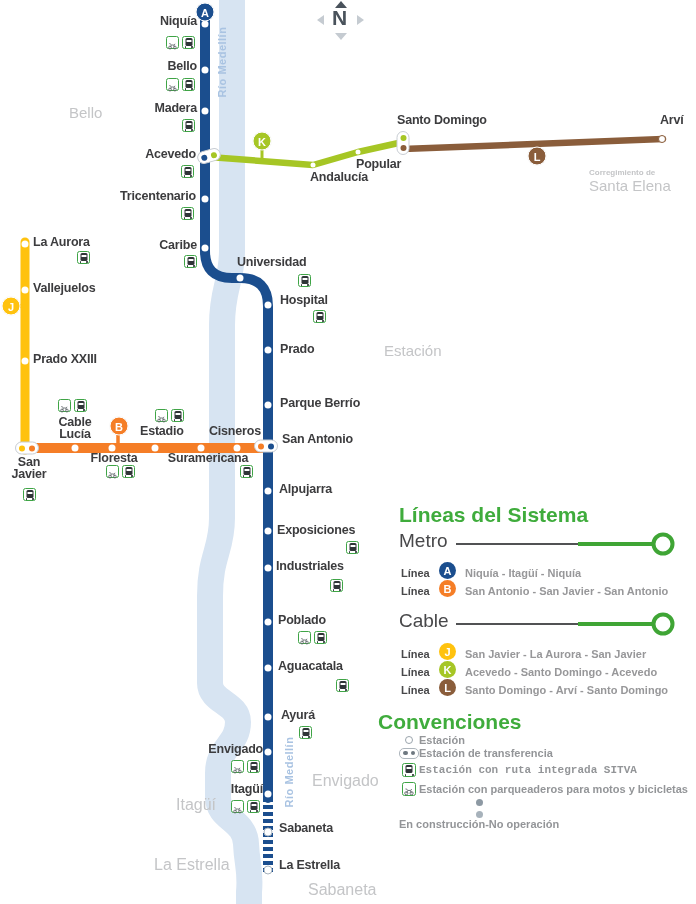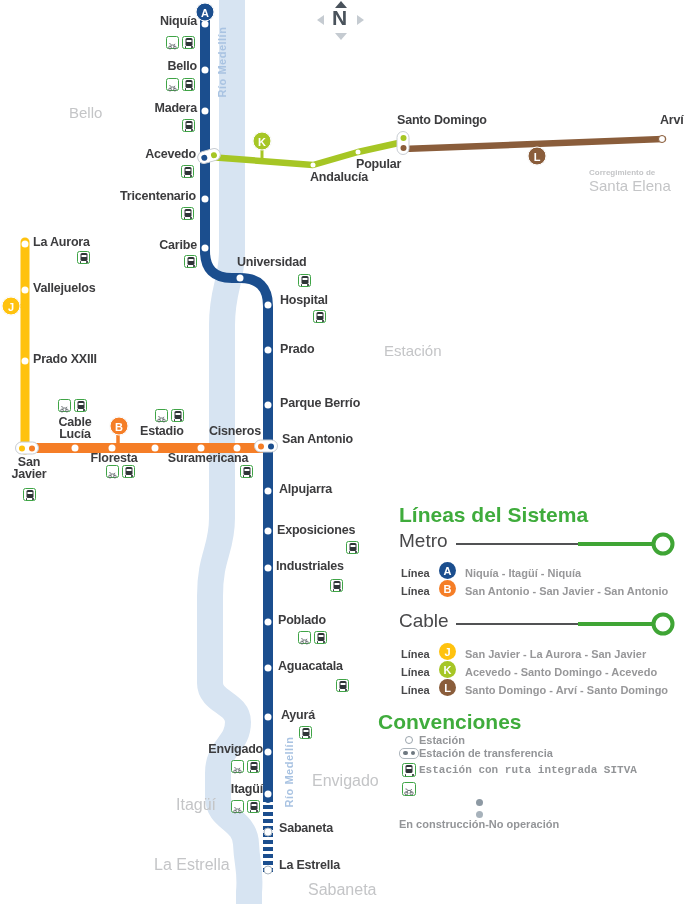--- a/index.html
+++ b/index.html
@@ -472,20 +472,21 @@
           <div class="conv-label">Estación con ruta integrada SITVA</div>
         </div>
         <div class="conv-row" style="top: 782px;">
           <div class="conv-ic">
             <div class="icon moto" style="width: 14px; height: 14px;"><svg width="100%" height="100%" viewBox="0 0 13 13">
                 <circle cx="3.6" cy="8.9" r="1.7" fill="none" stroke="#63686c" stroke-width="1"></circle>
                 <circle cx="9.3" cy="8.9" r="1.7" fill="none" stroke="#63686c" stroke-width="1"></circle>
                 <path d="M3.6,8.9 L5.3,5.9 L7.9,5.9 L9.3,8.9 M5,5.9 L3.9,4.3 L2.7,4.3 M7.9,5.9 L9.7,4.7" fill="none" stroke="#63686c" stroke-width="1"></path>
               </svg></div>
           </div>
+          <div class="conv-label">Estación con parqueaderos para motos y bicicletas</div>
         </div>
         <div class="conv-row" style="top: 799px; flex-direction: column;">
           <div class="conv-ic">
             <div class="constr-dots">
               <i style="background: rgb(141, 153, 163);"></i>
               <i style="background: rgb(167, 178, 187); margin-top: 5px;"></i>
             </div>
           </div>
           <div class="conv-label">En construcción-No operación</div>
         </div>

